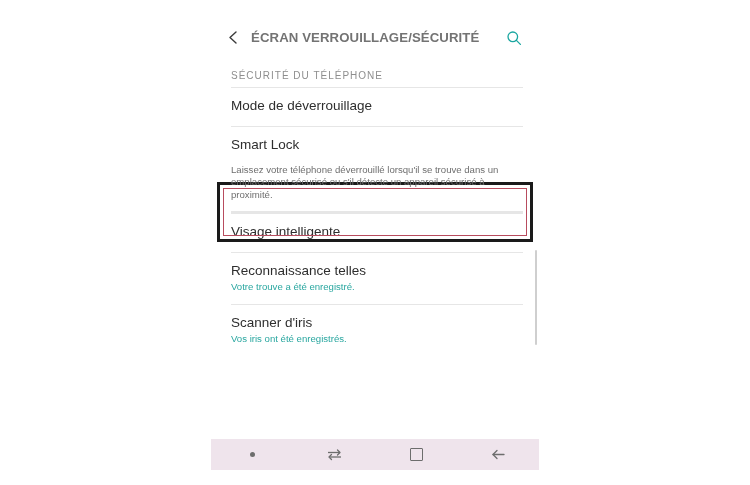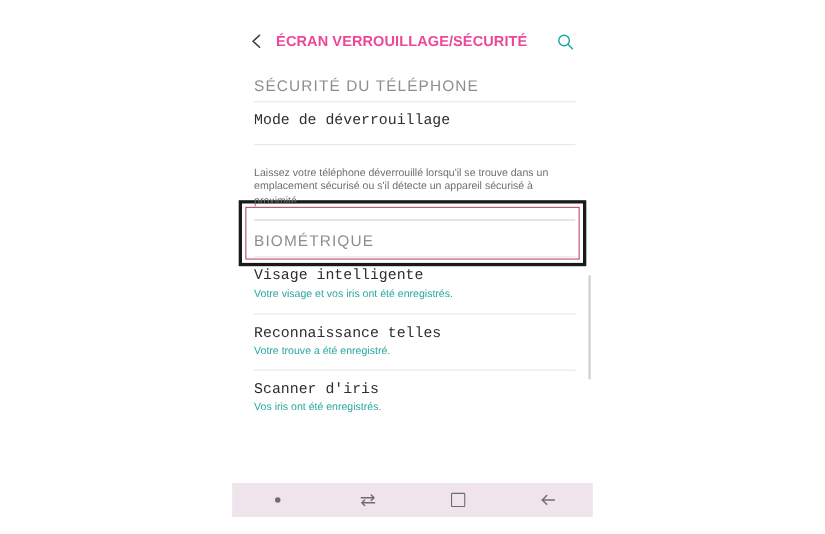--- a/index.html
+++ b/index.html
@@ -43,21 +43,21 @@
     flex: 0 0 auto;
     display: flex;
     align-items: center;
     justify-content: center;
     color: #3b3b3b;
   }
   .header-title {
     flex: 1 1 auto;
     font-size: 13.2px;
     font-weight: bold;
-    color: #ec4899;
+    color: #737373;
     letter-spacing: 0.1px;
     padding-left: 8px;
     white-space: nowrap;
     overflow: hidden;
   }
   .search-icon {
     width: 22px;
     height: 22px;
     flex: 0 0 auto;
     display: flex;
@@ -65,42 +65,41 @@
     justify-content: center;
     color: #1aa6a0;
   }
   .list {
     position: relative;
     padding: 0 0 0 0;
     height: 379px;
     box-sizing: border-box;
   }
   .section-head {
-    font-size: 14px;
+    font-size: 10px;
     color: #8e8e8e;
     letter-spacing: 1px;
     padding: 10px 0 6px 20px;
     font-weight: normal;
   }
   .divider {
     height: 1px;
     background: #e6e6e6;
     margin-left: 20px;
     margin-right: 16px;
   }
   .item {
     padding: 9px 18px 10px 20px;
     box-sizing: border-box;
   }
   .item-title {
     font-size: 13.5px;
     color: #2e2e2e;
     line-height: 17px;
     margin-bottom: 2px;
-    font-family: Liberation Mono, monospace;
   }
   .item-sub {
     font-size: 9.6px;
     color: #2aa7a0;
     line-height: 12.4px;
   }
   .item-sub.gray {
     color: #7d7d7d;
   }
   
@@ -204,32 +203,31 @@
       <div class="item">
         <div class="item-title">Mode de déverrouillage</div>
       </div>
       <div class="divider"></div>
 
       <div class="highlight-box">
         <div class="highlight-inner"></div>
       </div>
 
       <div class="item smartlock">
+        <div class="item-title">Smart Lock</div>
         <div class="item-sub gray">Laissez votre téléphone déverrouillé lorsqu'il se trouve dans un emplacement sécurisé ou s'il détecte un appareil sécurisé à proximité.</div>
       </div>
       <div class="divider"></div>
 
       <div class="divider"></div>
 
-      <div class="section-head">BIOMÉTRIQUE</div>
       <div class="divider"></div>
 
       <div class="item">
         <div class="item-title">Visage intelligente</div>
-        <div class="item-sub">Votre visage et vos iris ont été enregistrés.</div>
       </div>
       <div class="divider"></div>
 
       <div class="item">
         <div class="item-title">Reconnaissance telles</div>
         <div class="item-sub">Votre trouve a été enregistré.</div>
       </div>
       <div class="divider"></div>
 
       <div class="item">

